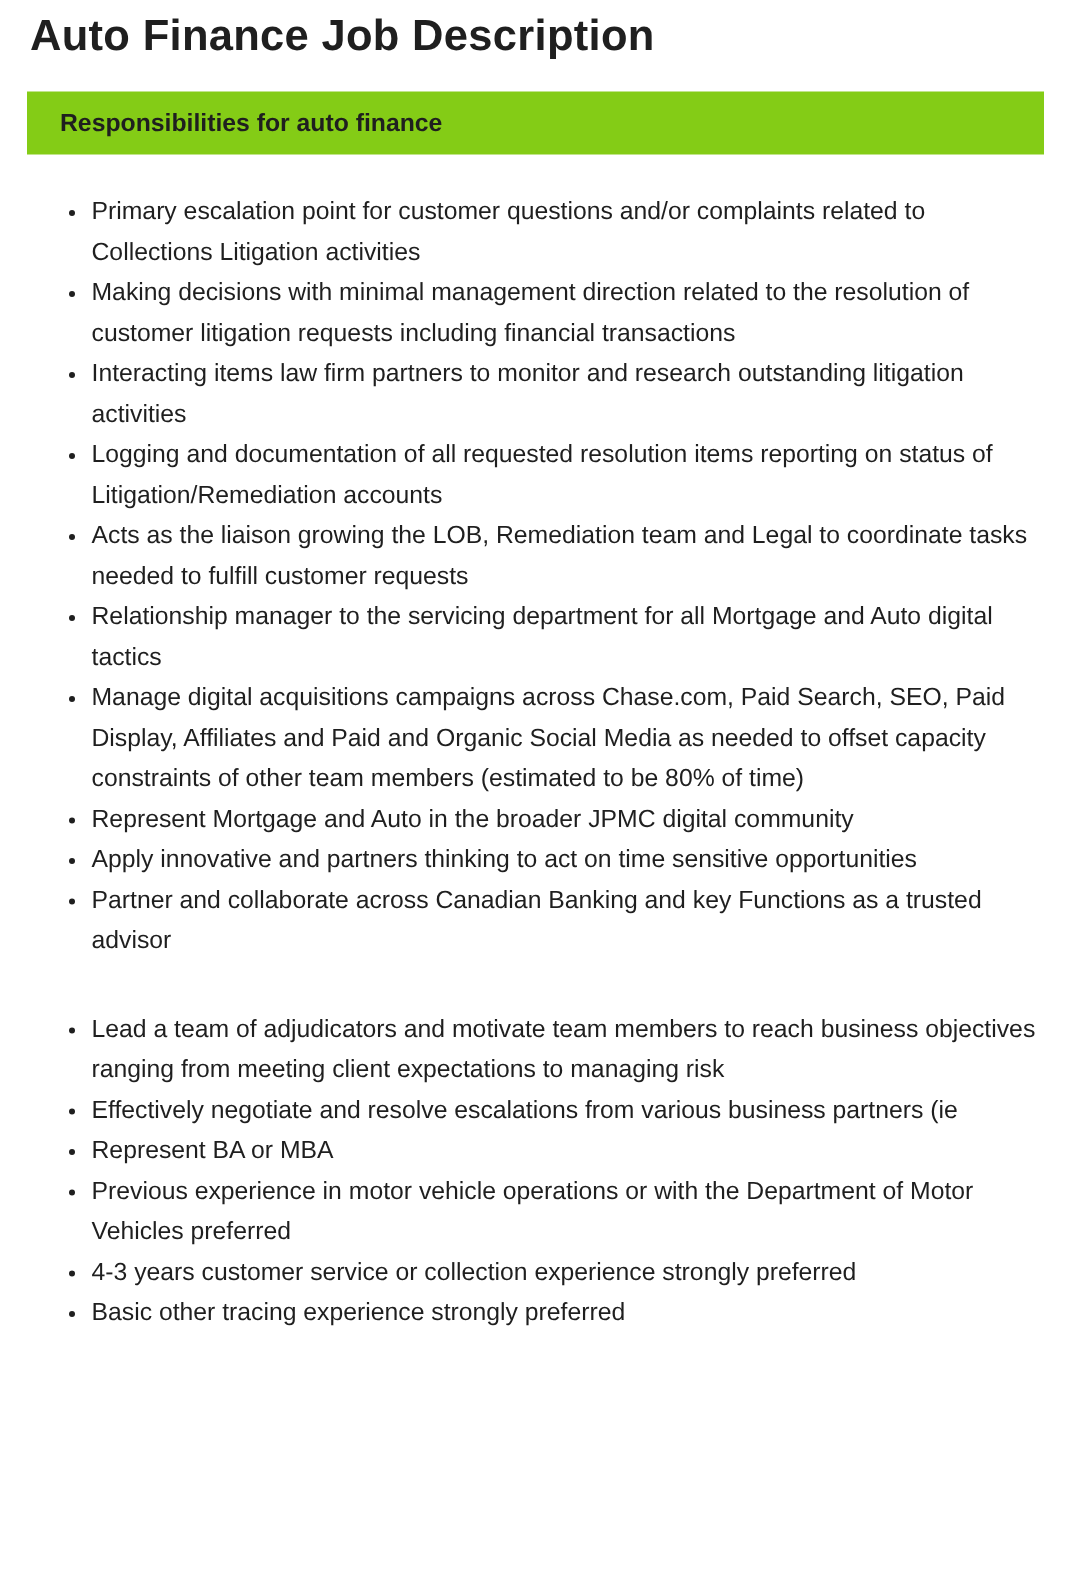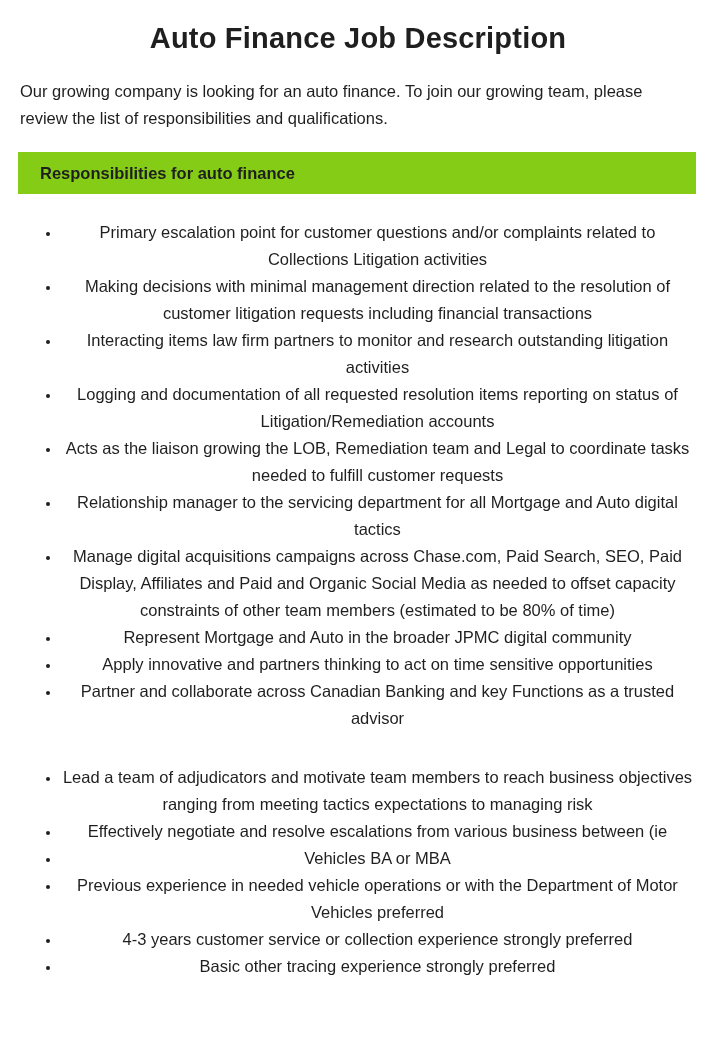--- a/index.html
+++ b/index.html
@@ -13,22 +13,21 @@
     min-height: 1057px;
     margin: 0 auto;
     font-family: "Liberation Sans", sans-serif;
     color: #1f1f1f;
     -webkit-font-smoothing: antialiased;
   }
   .page-title {
     font-size: 29px;
     line-height: 1.15;
     font-weight: bold;
-    text-align: center;
-    margin: 22px 24px 0 20px;
+    margin: 8px 24px 0 20px;
     letter-spacing: 0.2px;
   }
   .intro {
     font-size: 16.5px;
     line-height: 27px;
     margin: 23px 26px 0 20px;
   }
   .section-heading {
     background: #84cc16;
     font-size: 16.5px;
@@ -40,55 +39,53 @@
   .bullet-list {
     margin: 25px 26px 32px 20px;
     padding: 0 0 0 41px;
     font-size: 16.5px;
     line-height: 27px;
     list-style: disc outside;
   }
   .bullet-list li {
     margin: 0;
     padding: 0;
-    text-align: center;
   }
   .bullet-list li::marker {
     font-size: 13px;
   }
 </style>
 </head>
 <body>
 
 <main>
 
   <h1 class="page-title">Auto Finance Job Description</h1>
 
-  <p class="intro">Our growing company is looking for an auto finance. To join our growing team, please review the list of responsibilities and qualifications.</p>
 
   <section>
     <div class="section-heading">Responsibilities for auto finance</div>
     <ul class="bullet-list">
       <li>Primary escalation point for customer questions and/or complaints related to Collections Litigation activities</li>
       <li>Making decisions with minimal management direction related to the resolution of customer litigation requests including financial transactions</li>
       <li>Interacting items law firm partners to monitor and research outstanding litigation activities</li>
       <li>Logging and documentation of all requested resolution items reporting on status of Litigation/Remediation accounts</li>
       <li>Acts as the liaison growing the LOB, Remediation team and Legal to coordinate tasks needed to fulfill customer requests</li>
       <li>Relationship manager to the servicing department for all Mortgage and Auto digital tactics</li>
       <li>Manage digital acquisitions campaigns across Chase.com, Paid Search, SEO, Paid Display, Affiliates and Paid and Organic Social Media as needed to offset capacity constraints of other team members (estimated to be 80% of time)</li>
       <li>Represent Mortgage and Auto in the broader JPMC digital community</li>
       <li>Apply innovative and partners thinking to act on time sensitive opportunities</li>
       <li>Partner and collaborate across Canadian Banking and key Functions as a trusted advisor</li>
     </ul>
   </section>
 
   <section>
     <ul class="bullet-list">
-      <li>Lead a team of adjudicators and motivate team members to reach business objectives ranging from meeting tactics expectations to managing risk</li>
-      <li>Effectively negotiate and resolve escalations from various business between (ie</li>
-      <li>Vehicles BA or MBA</li>
-      <li>Previous experience in needed vehicle operations or with the Department of Motor Vehicles preferred</li>
+      <li>Lead a team of adjudicators and motivate team members to reach business objectives ranging from meeting client expectations to managing risk</li>
+      <li>Effectively negotiate and resolve escalations from various business partners (ie</li>
+      <li>Represent BA or MBA</li>
+      <li>Previous experience in motor vehicle operations or with the Department of Motor Vehicles preferred</li>
       <li>4-3 years customer service or collection experience strongly preferred</li>
       <li>Basic other tracing experience strongly preferred</li>
     </ul>
   </section>
 
 </main>
 
 </body></html>

